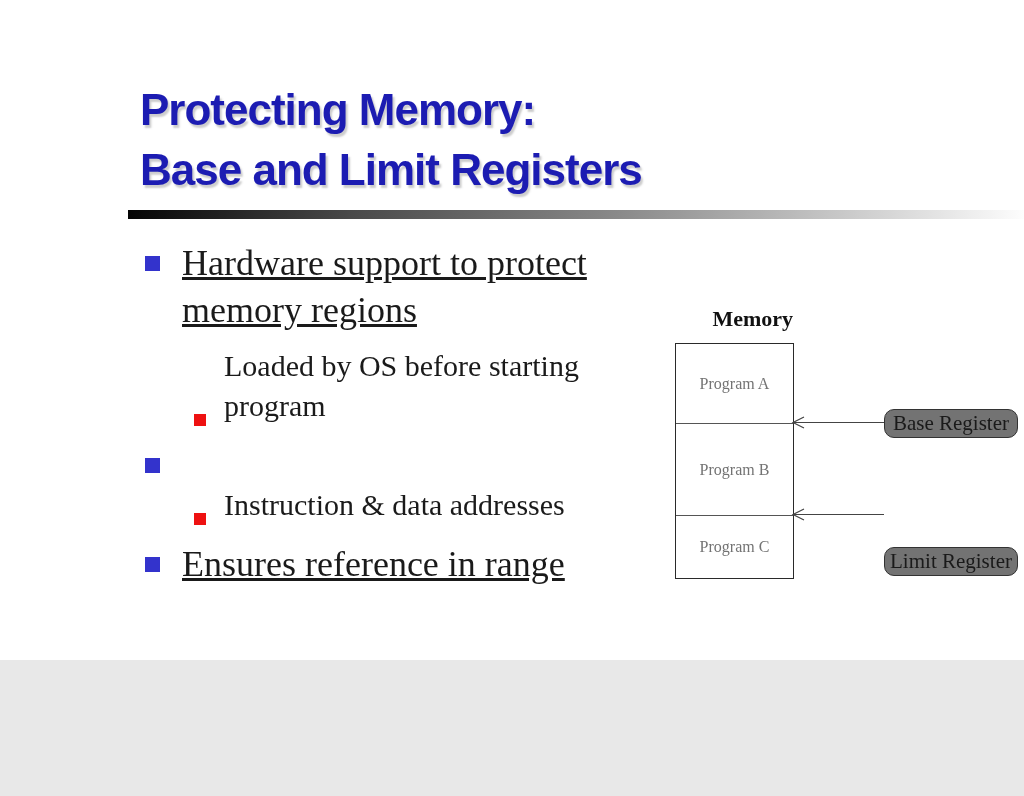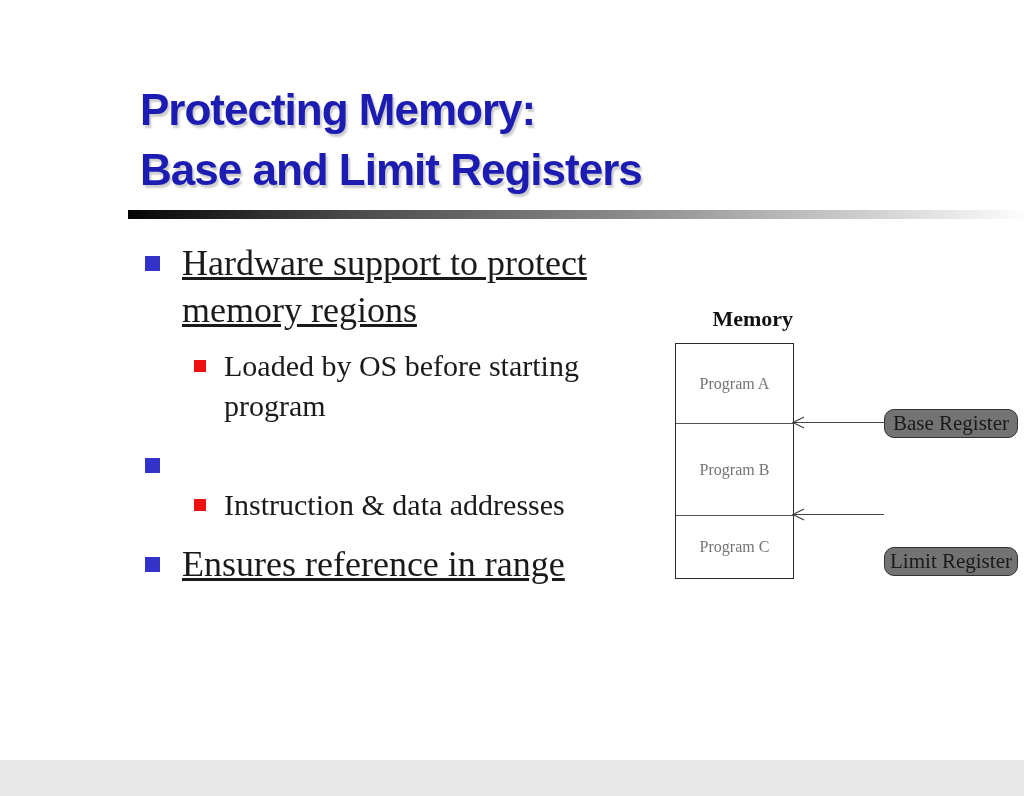--- a/index.html
+++ b/index.html
@@ -1,17 +1,17 @@
 <!DOCTYPE html>
 <html><head>
 <meta charset="utf-8">
 <style>
   html,body { margin:0; padding:0; background:#e8e8e8; }
   .slide {
-    position:relative; width:1024px; height:760px;
+    position:relative; width:1024px; height:660px;
     background:#ffffff; overflow:hidden; margin:0 auto;
     font-family:"Liberation Serif", serif;
   }
   
   .title {
     position:absolute; left:140px; top:80px;
     font-family:"Liberation Sans", sans-serif;
     font-weight:bold; font-size:44px; line-height:60px;
     letter-spacing:-1px; color:#1c1cb2;
     text-shadow:2px 3px 2px rgba(110,110,110,0.35);
@@ -20,21 +20,21 @@
   
   .rule {
     position:absolute; left:128px; right:0; top:210px; height:9px;
     background:linear-gradient(to right, #050505 0%, #4a4a4a 25%, #8a8a8a 55%, #c9c9c9 80%, #fdfdfd 100%);
   }
   
   .bullets { position:absolute; left:140px; top:240px; width:545px; color:#1a1a1a; }
   .b1 { display:flex; align-items:flex-start; font-size:36px; line-height:47px; margin-bottom:12px;text-decoration:underline; }
   .b1 .sq { flex:none; width:15px; height:15px; background:#3333cc; margin:16px 0 0 5px; }
   .b1 .txt { margin-left:22px; max-width:470px; }
-  .b2 { display:flex; align-items:flex-start; font-size:30px; line-height:40px; margin:0 0 16px 50px; }
+  .b2 { display:flex; align-items:flex-end; font-size:30px; line-height:40px; margin:0 0 16px 50px; }
   .b2 .sq { flex:none; width:12px; height:12px; background:#ee1111; margin:14px 0 0 4px; }
   .b2 .txt { margin-left:18px; max-width:430px; }
   
   .mem-label {
     position:absolute; left:675px; top:306px; width:118px;
     text-align:right; font-weight:bold; font-size:22px; color:#111;
   }
   .mem-box {
     position:absolute; left:675px; top:343px; width:117px; height:234px;
     border:1px solid #2a2a2a; box-sizing:content-box;

